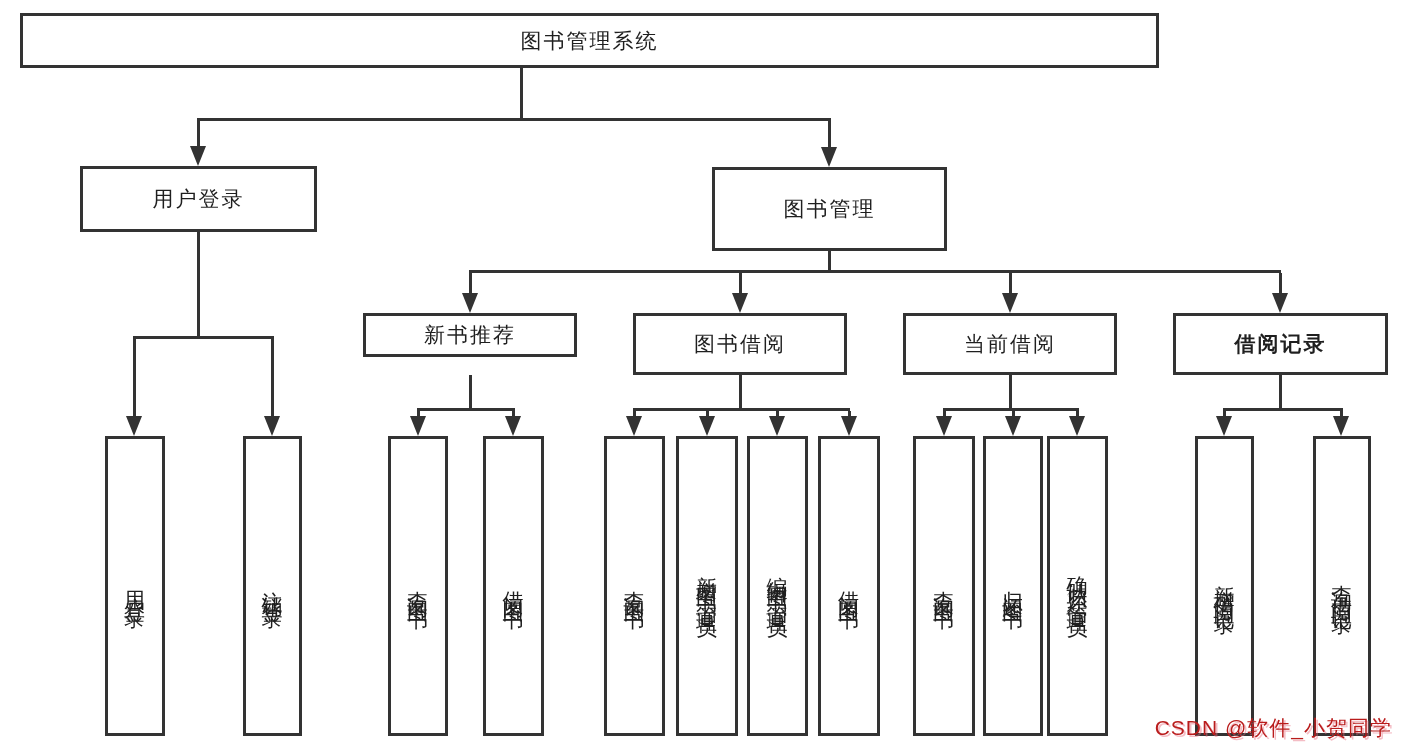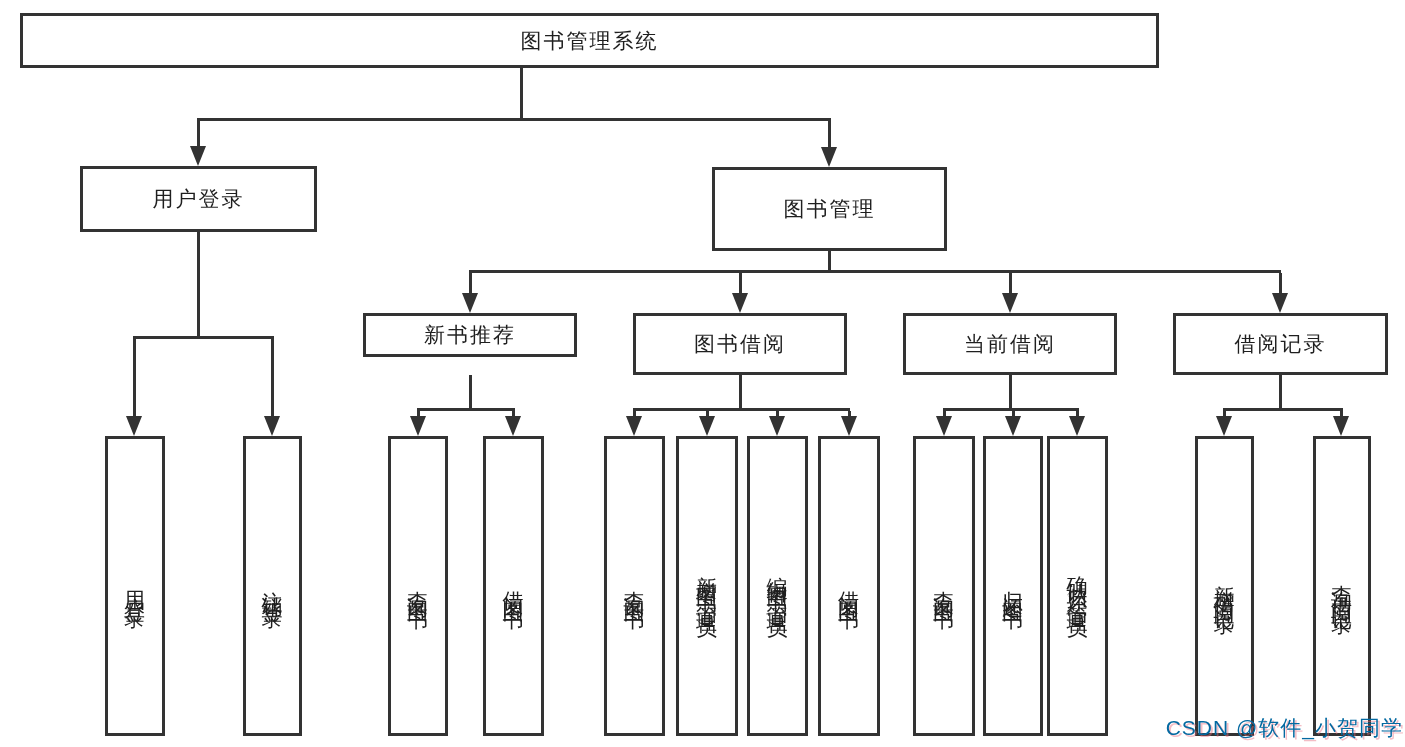--- a/index.html
+++ b/index.html
@@ -47,23 +47,23 @@
   .arrow .shaft{width:3px;flex:1;background:var(--line);}
   .arrow .head{
     width:0;height:0;flex:0 0 auto;
     border-left:8px solid transparent;
     border-right:8px solid transparent;
     border-top:20px solid var(--line);
   }
   
   .watermark{
     position:absolute;
-    right:2px;bottom:5px;
+    right:13px;bottom:5px;
     font-size:21px;
-    color:#0369a1;
+    color:#b91c1c;
     letter-spacing:1px;
     text-shadow:2px 2px 0 rgba(231,108,126,0.45);
     z-index:5;
     white-space:nowrap;
     text-align:right;
   }
 </style>
 </head>
 <body>
 
@@ -123,21 +123,21 @@
 
   <div class="node" style="left:363px;top:313px;width:214px;height:44px;">
     <span>新书推荐</span>
   </div>
   <div class="node" style="left:903px;top:313px;width:214px;height:62px;">
     <span>当前借阅</span>
   </div>
   <div class="node" style="left:633px;top:313px;width:214px;height:62px;">
     <span>图书借阅</span>
   </div>
-  <div class="node" style="left:1173px;top:313px;width:215px;height:62px;">
+  <div class="node" style="left:1173px;top:313px;width:215px;height:62px;font-weight:bold;">
     <span>借阅记录</span>
   </div>
 
   <div class="vline" style="left:469px;top:375px;height:33px;"></div>
   <div class="hline" style="left:417px;top:408px;width:98px;"></div>
   <div class="arrow" style="left:410px;top:411px;height:25px;">
     <div class="shaft"></div>
     <div class="head"></div>
   </div>
   <div class="arrow" style="left:505px;top:411px;height:25px;">

